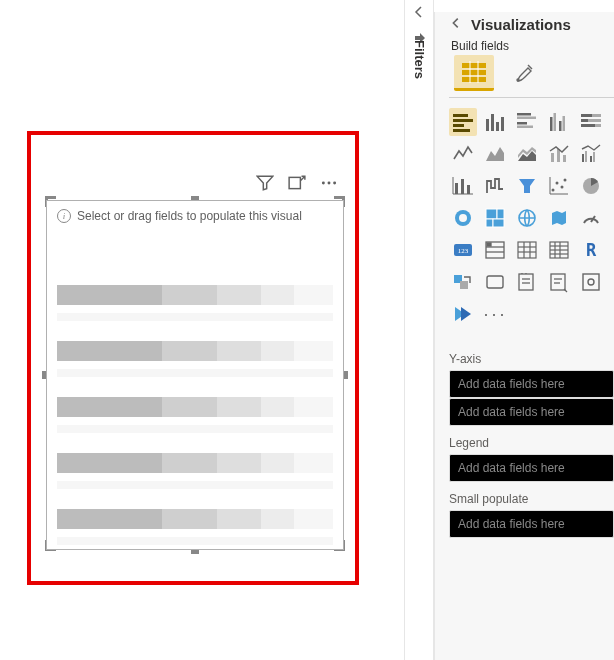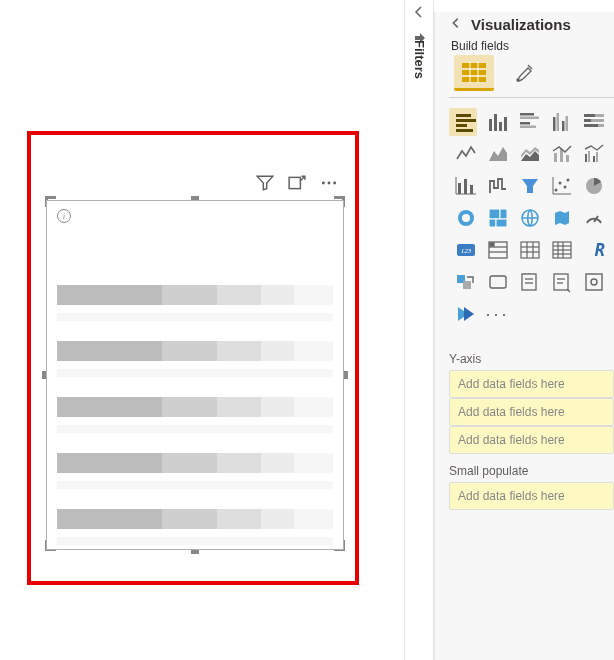--- a/index.html
+++ b/index.html
@@ -57,29 +57,29 @@
   .viz-header { font-weight: 600; font-size: 15px; color: #323130; padding: 4px 0 6px 0; display: flex; align-items: center; gap: 8px; }
   .viz-header .chev { color: #666; }
   .tabs-row { display: flex; align-items: flex-start; gap: 0; }
   .tab-col { display: flex; flex-direction: column; align-items: center; width: 50px; }
   .tab-label { font-size: 12px; color: #323130; margin-bottom: 2px; text-align: left; align-self: flex-start; padding-left: 2px; white-space: nowrap; }
   .tab-icon-box { width: 40px; height: 36px; display: flex; align-items: center; justify-content: center; border-radius: 2px; }
   .tab-icon-box.selected { background: #f3e2b3; border-bottom: 3px solid #d9a500; }
   .tab-underline { height: 1px; background: #d0d0d0; margin: 6px 0 10px 0; width: 100%; }
 
   .viz-grid { display: flex; flex-wrap: wrap; gap: 4px 4px; width: 170px; }
-  .viz-cell { width: 28px; height: 28px; display: flex; align-items: center; justify-content: flex-end; cursor: pointer; color: #666; border-radius: 2px; font-style: italic; }
+  .viz-cell { width: 28px; height: 28px; display: flex; align-items: center; justify-content: center; cursor: pointer; color: #666; border-radius: 2px; }
   .viz-cell.selected { background: #f3e2b3; color: #5a4a00; }
   .viz-cell svg { width: 22px; height: 22px; }
   .viz-cell.more { font-size: 18px; color: #666; letter-spacing: 2px; }
   .viz-cell.text-r { font-family: Consolas, monospace; font-weight: bold; font-size: 17px; color: #2d6ab4; }
 
   .field-well { margin-top: 24px; }
   .field-label { font-size: 12px; color: #605e5c; margin: 10px 0 4px 0; }
-  .field-drop { background: #fef9c3; border: 1px solid #ddd; border-radius: 2px; padding: 6px 8px; font-size: 12px; color: #888; }
+  .field-drop { background: #000000; border: 1px solid #ddd; border-radius: 2px; padding: 6px 8px; font-size: 12px; color: #888; }
 
 </style>
 </head>
 <body>
 
 <div id="root">
 
   <div class="canvas-area">
     <div class="highlight-box"></div>
 
@@ -111,20 +111,21 @@
       <div class="handle bl"></div>
       <div class="handle br"></div>
       <div class="handle tm"></div>
       <div class="handle bm"></div>
       <div class="handle ml"></div>
       <div class="handle mr"></div>
 
       <div class="visual-frame">
         <div class="info-row">
           <span class="info-icon">i</span>
+          <span>Select or drag fields to populate this visual</span>
         </div>
         <div class="bars-area">
           <div class="bar-pair">
               <div class="bar-bg">
                 <div class="seg s1"></div>
                 <div class="seg s2"></div>
                 <div class="seg s3"></div>
                 <div class="seg s4"></div>
               </div>
             </div>
@@ -452,18 +453,19 @@
             <path d="M9 4l10 7-10 7z" fill="#2d6ab4"></path>
           </svg>
         </div>
       <div class="viz-cell more">···</div>
     </div>
 
     <div class="field-well">
       <div class="field-label">Y-axis</div>
       <div class="field-drop">Add data fields here</div>
       <div class="field-drop">Add data fields here</div>
+      <div class="field-label">Legend</div>
       <div class="field-drop">Add data fields here</div>
       <div class="field-label">Small populate</div>
       <div class="field-drop">Add data fields here</div>
     </div>
   </div>
 </div>
 
 </body></html>

